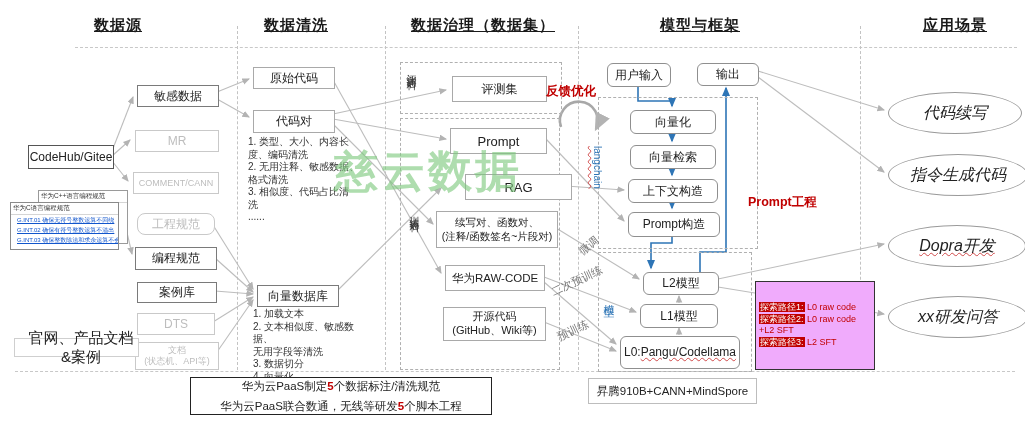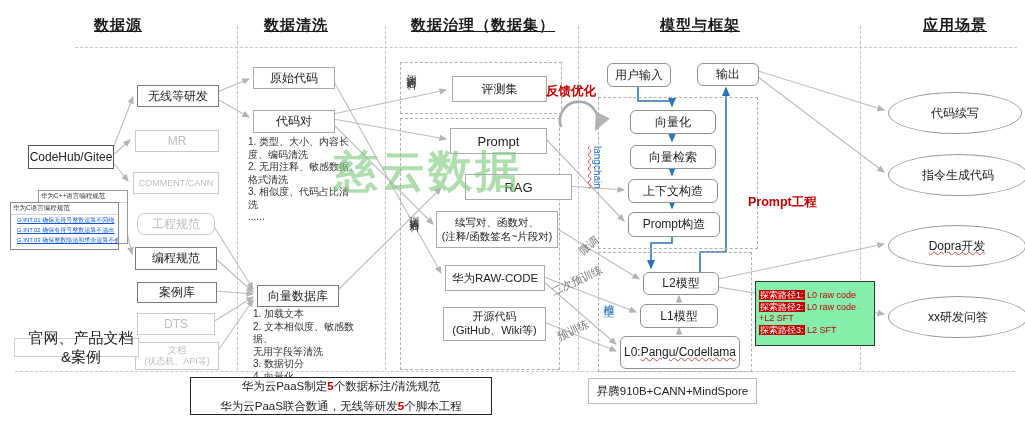--- a/index.html
+++ b/index.html
@@ -8,21 +8,21 @@
   .abs{position:absolute;}
   .hdr{position:absolute;top:16px;font-size:15px;font-weight:bold;color:#1a1a1a;
        text-decoration:underline;text-align:center;letter-spacing:1px;}
   .hline{position:absolute;border-top:1px dashed #c8c8c8;height:0;}
   .vline{position:absolute;border-left:1px dashed #c3c3c3;width:0;}
   .box{position:absolute;border:1px solid #7a7a7a;background:#fff;display:flex;
        align-items:center;justify-content:center;text-align:center;font-size:12px;z-index:2;}
   .boxgray{border-color:#c9c9c9;color:#bdbdbd;}
   .boxlight{border-color:#a9a9a9;}
   .rb{border-radius:6px;border:1px solid #8f8f8f;}
-  .ellipse{border-radius:50%;border:1px solid #9a9a9a;font-size:12px;}
+  .ellipse{border-radius:50%;border:1px solid #9a9a9a;font-size:16px;font-style:italic;}
   .dashbox{position:absolute;border:1px dashed #b0b0b0;background:transparent;z-index:1;}
   .ml{white-space:pre-line;}
   .note{position:absolute;font-size:10px;line-height:1.25;color:#333;z-index:2;white-space:pre-line;}
   .vtext{writing-mode:vertical-rl;text-orientation:upright;letter-spacing:2px;}
   .red{color:#c00000;}
   .blue{color:#2e75b6;}
   .rot{position:absolute;color:#777;font-size:11px;z-index:2;transform-origin:left center;}
   .squiggle{text-decoration:underline wavy #d04a4a;text-decoration-thickness:1px;}
   .wm{position:absolute;left:334px;top:142px;font-size:44px;font-weight:bold;letter-spacing:3px;
       color:rgba(124,200,124,0.62);z-index:6;pointer-events:none;}
@@ -99,21 +99,21 @@
       <polyline points="638,85 638,101 672,101 672,106" marker-end="url(#ab)"></polyline>
       <line x1="672" y1="132" x2="672" y2="141" marker-end="url(#ab)"></line>
       <line x1="672" y1="167" x2="672" y2="175" marker-end="url(#ab)"></line>
       <line x1="672" y1="201" x2="672" y2="208" marker-end="url(#ab)"></line>
       <polyline points="672,235 672,243 651,243 651,268" marker-end="url(#ab)"></polyline>
       <polyline points="700,272 700,252 726,252 726,88" marker-end="url(#ab)"></polyline>
     </g>
   </svg>
 
   <div class="box" style="left:28px;top:145px;width:84px;height:22px;font-size:12px;border-color:#555;">CodeHub/Gitee</div>
-  <div class="box" style="left:137px;top:85px;width:80px;height:20px;">无线等研发</div>
+  <div class="box" style="left:137px;top:85px;width:80px;height:20px;">敏感数据</div>
   <div class="box boxgray" style="left:135px;top:130px;width:82px;height:20px;">MR</div>
   <div class="box boxgray" style="left:133px;top:172px;width:84px;height:20px;font-size:9px;">COMMENT/CANN</div>
 
   <div class="minwin" style="left:38px;top:190px;width:88px;height:52px;border-color:#9a9a9a;">
     <div class="mintitle">华为C++语言编程规范</div>
   </div>
   <div class="minwin" style="left:10px;top:202px;width:107px;height:46px;">
     <div class="mintitle">华为C语言编程规范</div>
     <span class="minlink">G.INT.01 确保无符号整数运算不回绕</span>
     <span class="minlink">G.INT.02 确保有符号整数运算不溢出</span>
@@ -176,21 +176,21 @@
 
   <div class="dashbox" style="left:598px;top:252px;width:152px;height:118px;"></div>
   <div class="abs blue vtext" style="left:601px;top:296px;font-size:11px;z-index:2;">模型</div>
   <div class="box rb" style="left:643px;top:272px;width:74px;height:21px;">L2模型</div>
   <div class="box rb" style="left:640px;top:304px;width:76px;height:22px;">L1模型</div>
   <div class="box rb" style="left:620px;top:336px;width:118px;height:31px;flex-direction:row;line-height:1.2;">
     <span>L0:</span>
     <span class="squiggle">Pangu/Codellama</span>
   </div>
 
-  <div class="abs" style="left:755px;top:281px;width:112px;border:1.5px solid #333;background:#86efac;padding:8px 3px;z-index:3;">
+  <div class="abs" style="left:755px;top:281px;width:112px;border:1.5px solid #333;background:#f0abfc;padding:20px 3px;z-index:3;">
     <span class="pathrow"><span class="pl">探索路径1:</span>
       <span class="pv">L0 raw code</span></span>
     <span class="pathrow"><span class="pl">探索路径2:</span>
       <span class="pv">L0 raw code +L2 SFT</span></span>
     <span class="pathrow"><span class="pl">探索路径3:</span>
       <span class="pv">L2 SFT</span></span>
   </div>
 
   <div class="box boxlight" style="left:588px;top:378px;width:167px;height:24px;font-size:11.5px;border-color:#bdbdbd;">昇腾910B+CANN+MindSpore</div>
 

